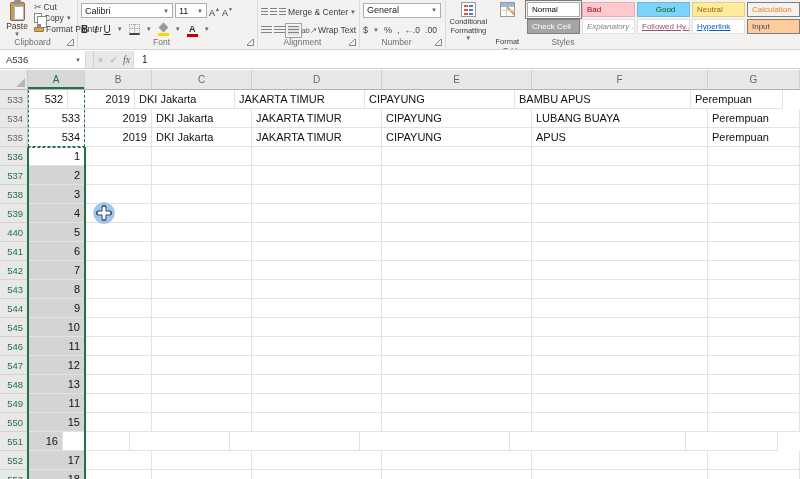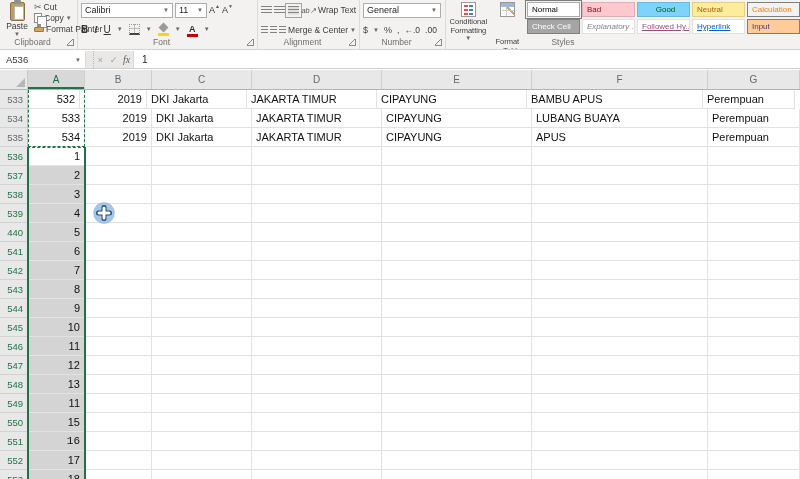--- a/index.html
+++ b/index.html
@@ -166,21 +166,21 @@
         <div class="ribbon-btn">
           <span class="brush-icon"></span>
           <span class="rtxt">Format Painter</span>
         </div>
       </div>
       <span class="rgroup-label">Clipboard</span>
       <span class="launcher"></span>
     </div>
 
     <div class="rgroup g-font">
-      <div class="rrow" style="margin-top:2px;">
+      <div class="rrow" style="margin-top:2px;align-items:flex-end;">
         <div class="combo" style="width:92px;">
           <span>Calibri</span>
             <span class="caret">▼</span>
         </div>
         <div class="combo" style="width:32px;">
           <span>11</span>
             <span class="caret">▼</span>
         </div>
         <span class="fsize-icon fsize-up">A</span>
         <span class="fsize-icon fsize-dn">A</span>
@@ -195,33 +195,33 @@
         <span class="fill-icon"></span>
         <span class="caret">▼</span>
         <span class="fcolor-icon">A</span>
         <span class="caret">▼</span>
       </div>
       <span class="rgroup-label">Font</span>
       <span class="launcher"></span>
     </div>
 
     <div class="rgroup g-align">
+      <div class="rrow" style="margin-top:4px;">
+        <span class="lines"></span>
+        <span class="lines"></span>
+        <span class="lines"></span>
+        <span class="rtxt">Merge &amp; Center</span>
+        <span class="caret">▼</span>
+      </div>
       <div class="rrow" style="margin-top:2px;">
         <span class="lines"></span>
         <span class="lines"></span>
         <span class="lines sel"></span>
         <span class="orient"><span>ab</span>↗</span>
         <span class="rtxt">Wrap Text</span>
-      </div>
-      <div class="rrow" style="margin-top:4px;">
-        <span class="lines"></span>
-        <span class="lines"></span>
-        <span class="lines"></span>
-        <span class="rtxt">Merge &amp; Center</span>
-        <span class="caret">▼</span>
       </div>
       <span class="rgroup-label">Alignment</span>
       <span class="launcher"></span>
     </div>
 
     <div class="rgroup g-num">
       <div class="rrow" style="margin-top:2px;">
         <div class="combo" style="width:78px;">
           <span>General</span>
             <span class="caret">▼</span>
@@ -291,21 +291,21 @@
         <div class="colh" style="width: 67px;">B</div>
         <div class="colh" style="width: 100px;">C</div>
         <div class="colh" style="width: 130px;">D</div>
         <div class="colh" style="width: 150px;">E</div>
         <div class="colh" style="width: 176px;">F</div>
         <div class="colh" style="width: 92px;">G</div>
       </div>
     <div class="gridrows" id="gridRows">
         <div class="grow">
           <div class="rowh">533</div>
-          <div class="cell num" style="width: 52px;">532</div>
+          <div class="cell num" style="width: 40px;">532</div>
           <div class="cell num" style="width: 67px;">2019</div>
           <div class="cell" style="width: 100px;">DKI Jakarta</div>
           <div class="cell" style="width: 130px;">JAKARTA TIMUR</div>
           <div class="cell" style="width: 150px;">CIPAYUNG</div>
           <div class="cell" style="width: 176px;">BAMBU APUS</div>
           <div class="cell" style="width: 92px;">Perempuan</div>
         </div>
         <div class="grow">
           <div class="rowh">534</div>
           <div class="cell num" style="width: 57px;">533</div>
@@ -471,21 +471,21 @@
           <div class="cell num selfill" style="width: 57px;">15</div>
           <div class="cell num" style="width: 67px;"></div>
           <div class="cell" style="width: 100px;"></div>
           <div class="cell" style="width: 130px;"></div>
           <div class="cell" style="width: 150px;"></div>
           <div class="cell" style="width: 176px;"></div>
           <div class="cell" style="width: 92px;"></div>
         </div>
         <div class="grow">
           <div class="rowh sel">551</div>
-          <div class="cell num selfill" style="width: 57px; font-family: Liberation Mono, monospace;">16</div>
+          <div class="cell num selfill" style="width: 35px;">16</div>
           <div class="cell num" style="width: 67px;"></div>
           <div class="cell" style="width: 100px;"></div>
           <div class="cell" style="width: 130px;"></div>
           <div class="cell" style="width: 150px;"></div>
           <div class="cell" style="width: 176px;"></div>
           <div class="cell" style="width: 92px;"></div>
         </div>
         <div class="grow">
           <div class="rowh sel">552</div>
           <div class="cell num selfill" style="width: 57px;">17</div>

